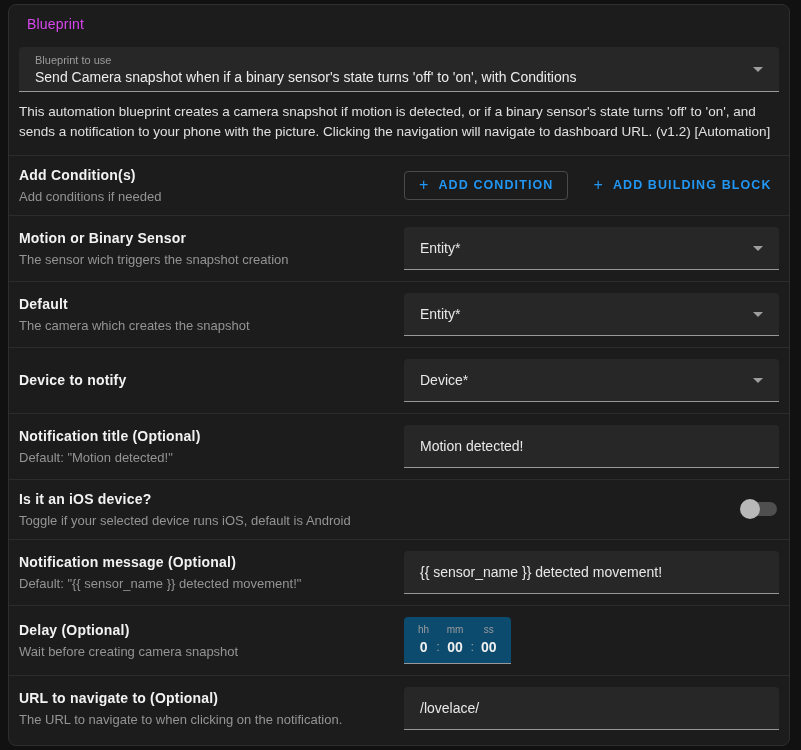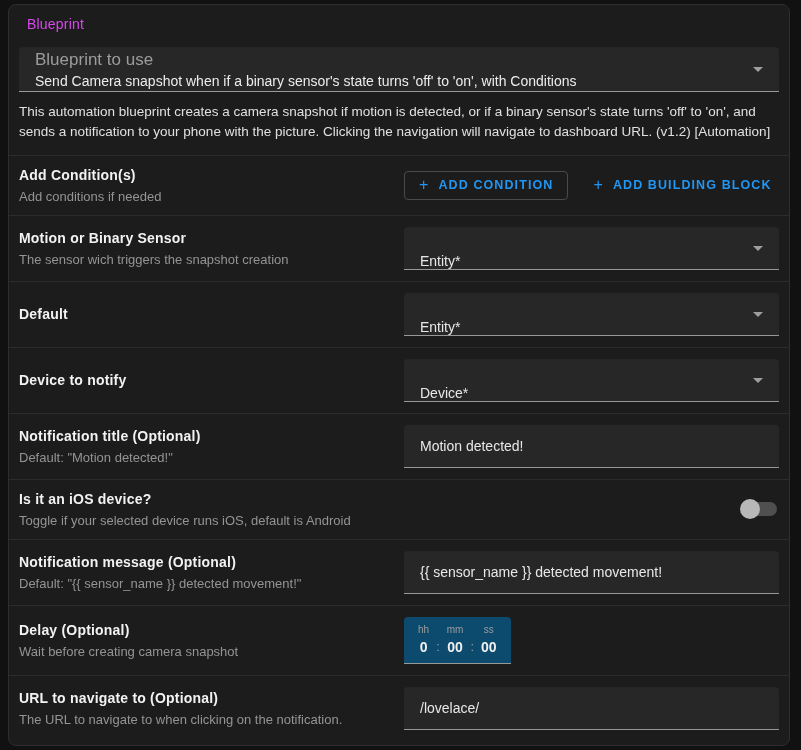--- a/index.html
+++ b/index.html
@@ -38,21 +38,21 @@
     background: #272727;
     border-radius: 4px 4px 0 0;
     border-bottom: 1px solid #9a9a9a;
     box-sizing: border-box;
     display: flex;
     flex-direction: column;
     justify-content: center;
     padding: 0 40px 0 16px;
     cursor: pointer;
   }
-  .select-label { font-size: 17px; color: #9c9c9c; margin-bottom: 3px; }
+  .select-label { font-size: 11px; color: #9c9c9c; margin-bottom: 3px; }
   .select-value { font-size: 14px; color: #ececec; white-space: nowrap; overflow: hidden; }
   .chevron {
     position: absolute;
     right: 16px;
     top: 50%;
     margin-top: -2px;
     width: 0; height: 0;
     border-left: 5px solid transparent;
     border-right: 5px solid transparent;
     border-top: 5px solid #9e9e9e;
@@ -86,21 +86,21 @@
   
   .field {
     position: relative;
     flex: 1;
     height: 43px;
     background: #272727;
     border-radius: 4px 4px 0 0;
     border-bottom: 1px solid #989898;
     box-sizing: border-box;
     display: flex;
-    align-items: flex-end;
+    align-items: center;
     padding: 0 34px 0 16px;
     cursor: pointer;
   }
   .field-value { font-size: 14px; color: #e8e8e8; }
   input.text-field {
     flex: 1;
     height: 43px;
     background: #272727;
     border: none;
     border-bottom: 1px solid #989898;
@@ -203,20 +203,21 @@
       <div class="field">
         <span class="field-value">Entity*</span>
         <span class="chevron"></span>
       </div>
     </div>
   </div>
 
   <div class="row">
     <div class="row-text">
       <div class="row-title">Default</div>
+      <div class="row-desc">The camera which creates the snapshot</div>
     </div>
     <div class="row-control">
       <div class="field">
         <span class="field-value">Entity*</span>
         <span class="chevron"></span>
       </div>
     </div>
   </div>
 
   <div class="row">

